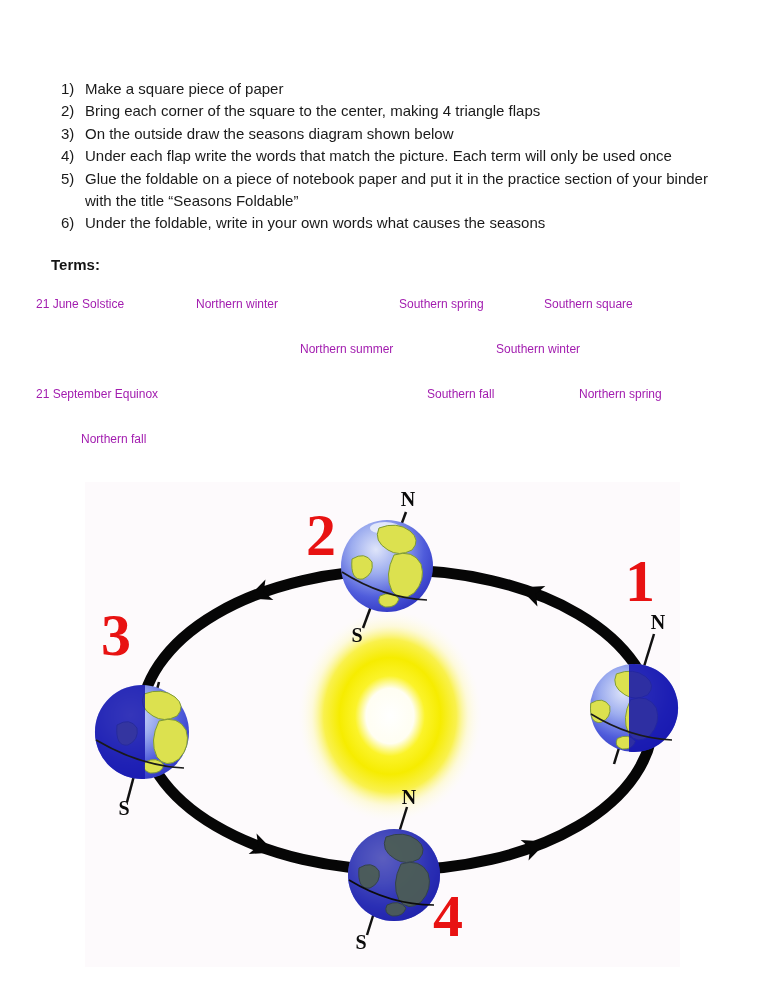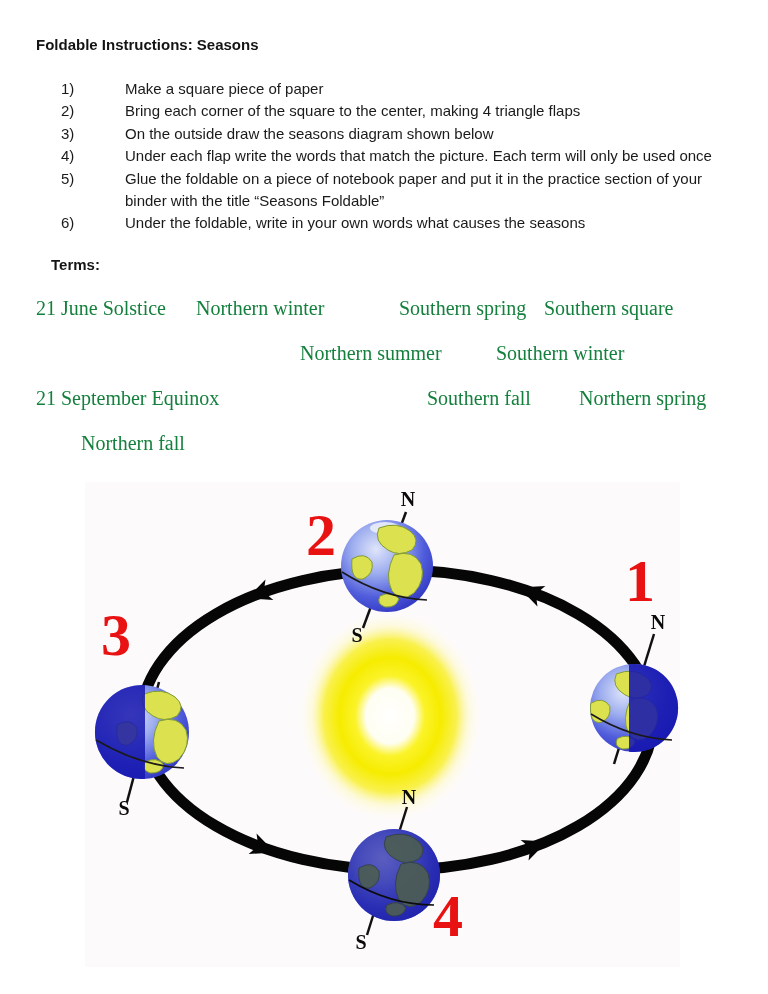--- a/index.html
+++ b/index.html
@@ -17,45 +17,44 @@
     font-size:15px; font-weight:bold; color:#141414;
     margin:0;
   }
 
   .instructions {
     position:absolute; left:61px; top:78px; width:660px;
     color:#1a1a1a;
   }
   .ins-row { display:flex; font-size:15px; line-height:22.4px; }
   .ins-num { flex:0 0 24px; width:24px; }
-  .ins-text { flex:1;margin-left:40px; }
+  .ins-text { flex:1; }
 
   .terms-heading {
     position:absolute; left:51px; top:256px;
     font-size:15px; font-weight:bold; color:#141414;
   }
   .term {
     position:absolute;
-    font-family:Liberation Serif, serif;
-    font-size:20px; color:#15803d; white-space:nowrap;
+    font-family:Liberation Sans, sans-serif;
+    font-size:12px; color:#a21caf; white-space:nowrap;
   }
 
   .diagram {
     position:absolute; left:85px; top:482px;
     width:595px; height:485px;
   }
   .num  { font-family:"Liberation Serif", serif; font-size:60px; font-weight:bold; text-anchor:middle; }
   .pole { font-family:"Liberation Serif", serif; font-size:20px; font-weight:bold; fill:#0a0a0a; text-anchor:middle; }
 </style>
 </head>
 <body>
 
 <div class="page">
 
-  <h1 class="title">Foldable Instructions: Seasons</h1>
 
   <div class="instructions">
     <div class="ins-row">
       <span class="ins-num">1)</span>
       <span class="ins-text">Make a square piece of paper</span>
     </div>
     <div class="ins-row">
       <span class="ins-num">2)</span>
       <span class="ins-text">Bring each corner of the square to the center, making 4 triangle flaps</span>
     </div>

